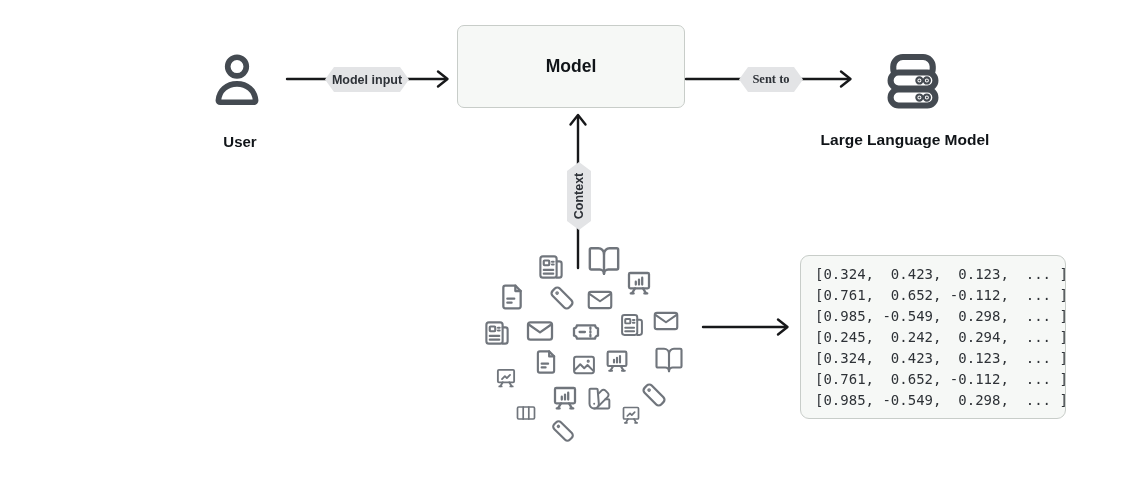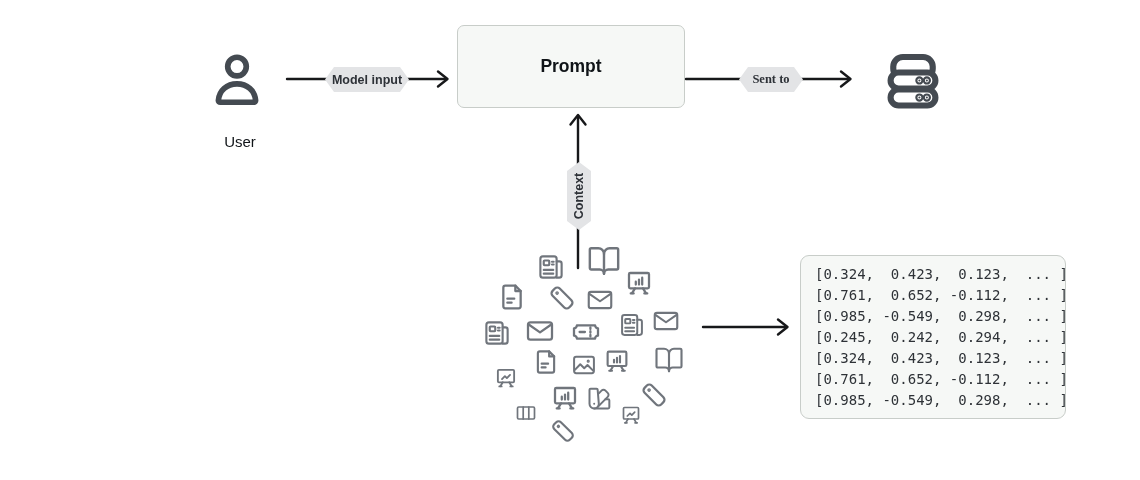--- a/index.html
+++ b/index.html
@@ -8,21 +8,21 @@
     --node_icon:#444a51; --label_text:#101418; --mono_text:#2e3237;
   }
   *{margin:0;padding:0;box-sizing:border-box;}
   body{background:#fff;font-family:"Liberation Sans","DejaVu Sans",sans-serif;}
   .canvas{position:relative;width:1140px;height:480px;background:#ffffff;overflow:hidden;}
 
   .arrows{position:absolute;left:0;top:0;width:1140px;height:480px;z-index:2;pointer-events:none;}
   .arrows path{stroke:var(--arrow);stroke-width:2.4;fill:none;stroke-linecap:round;stroke-linejoin:round;}
 
   .node-svg{position:absolute;color:var(--node_icon);}
-  .node-label{position:absolute;font-weight:400;font-size:15px;color:var(--label_text);text-align:center;z-index:1;}
+  .node-label{position:absolute;font-weight:700;font-size:15px;color:var(--label_text);text-align:center;z-index:1;}
 
   .prompt-box{position:absolute;left:457px;top:25px;width:228px;height:83px;
     background:var(--box_bg);border:1px solid var(--box_border);border-radius:7px;
     display:flex;align-items:center;justify-content:center;z-index:1;}
   .prompt-box span{font-weight:700;font-size:17.5px;color:var(--label_text);}
 
   .badge{position:absolute;background:var(--badge_bg);color:var(--badge_text);
     font-weight:700;font-size:12.5px;height:25px;display:flex;align-items:center;justify-content:center;
     clip-path:polygon(9px 0,calc(100% - 9px) 0,100% 50%,calc(100% - 9px) 100%,9px 100%,0 50%);
     z-index:3;white-space:nowrap;}
@@ -71,34 +71,35 @@
       <path d="M4.8 19.9c.3-3.9 3.3-6.4 7.2-6.4s6.9 2.5 7.2 6.4c0 .4-.3.7-.7.7H5.5c-.4 0-.7-.3-.7-.7Z"></path>
     </g>
   </svg>
   <div class="node-label" style="left:200px;top:133px;width:80px;">User</div>
 
   <div class="badge user-input">Model input</div>
   <div class="badge sent-to">Sent to</div>
   <div class="badge ctx">Context</div>
 
   <div class="prompt-box">
-    <span>Prompt</span>
+    <span>Model</span>
   </div>
 
   <svg class="node-svg" style="left:881px;top:47px;width:64px;height:68px;" viewBox="0 0 24 24">
     <g stroke="currentColor" stroke-width="2.3" stroke-linecap="round" stroke-linejoin="round">
       <rect x="4.6" y="3" width="14.8" height="8" rx="3.6" fill="none"></rect>
       <rect x="3.6" y="8.8" width="16.8" height="6" rx="3" fill="#ffffff"></rect>
       <rect x="3.6" y="15.2" width="16.8" height="6" rx="3" fill="#ffffff"></rect>
       <circle cx="14.4" cy="11.8" r="0.4" fill="currentColor"></circle>
       <circle cx="17.2" cy="11.8" r="0.4" fill="currentColor"></circle>
       <circle cx="14.4" cy="18.2" r="0.4" fill="currentColor"></circle>
       <circle cx="17.2" cy="18.2" r="0.4" fill="currentColor"></circle>
     </g>
   </svg>
+  <div class="node-label" style="left:790px;top:131px;width:230px;font-size:15.5px;">Large Language Model</div>
 
   <div class="cluster">
       <svg viewBox="0 0 24 24" class="cicon" style="left: 536px; top: 252px; width: 30px; height: 30px;">
         <use href="#sym-newspaper"></use>
       </svg>
       <svg viewBox="0 0 24 24" class="cicon" style="left: 587px; top: 244px; width: 34px; height: 34px;">
         <use href="#sym-book"></use>
       </svg>
       <svg viewBox="0 0 24 24" class="cicon" style="left: 623px; top: 267px; width: 32px; height: 32px;">
         <use href="#sym-board-bar"></use>

